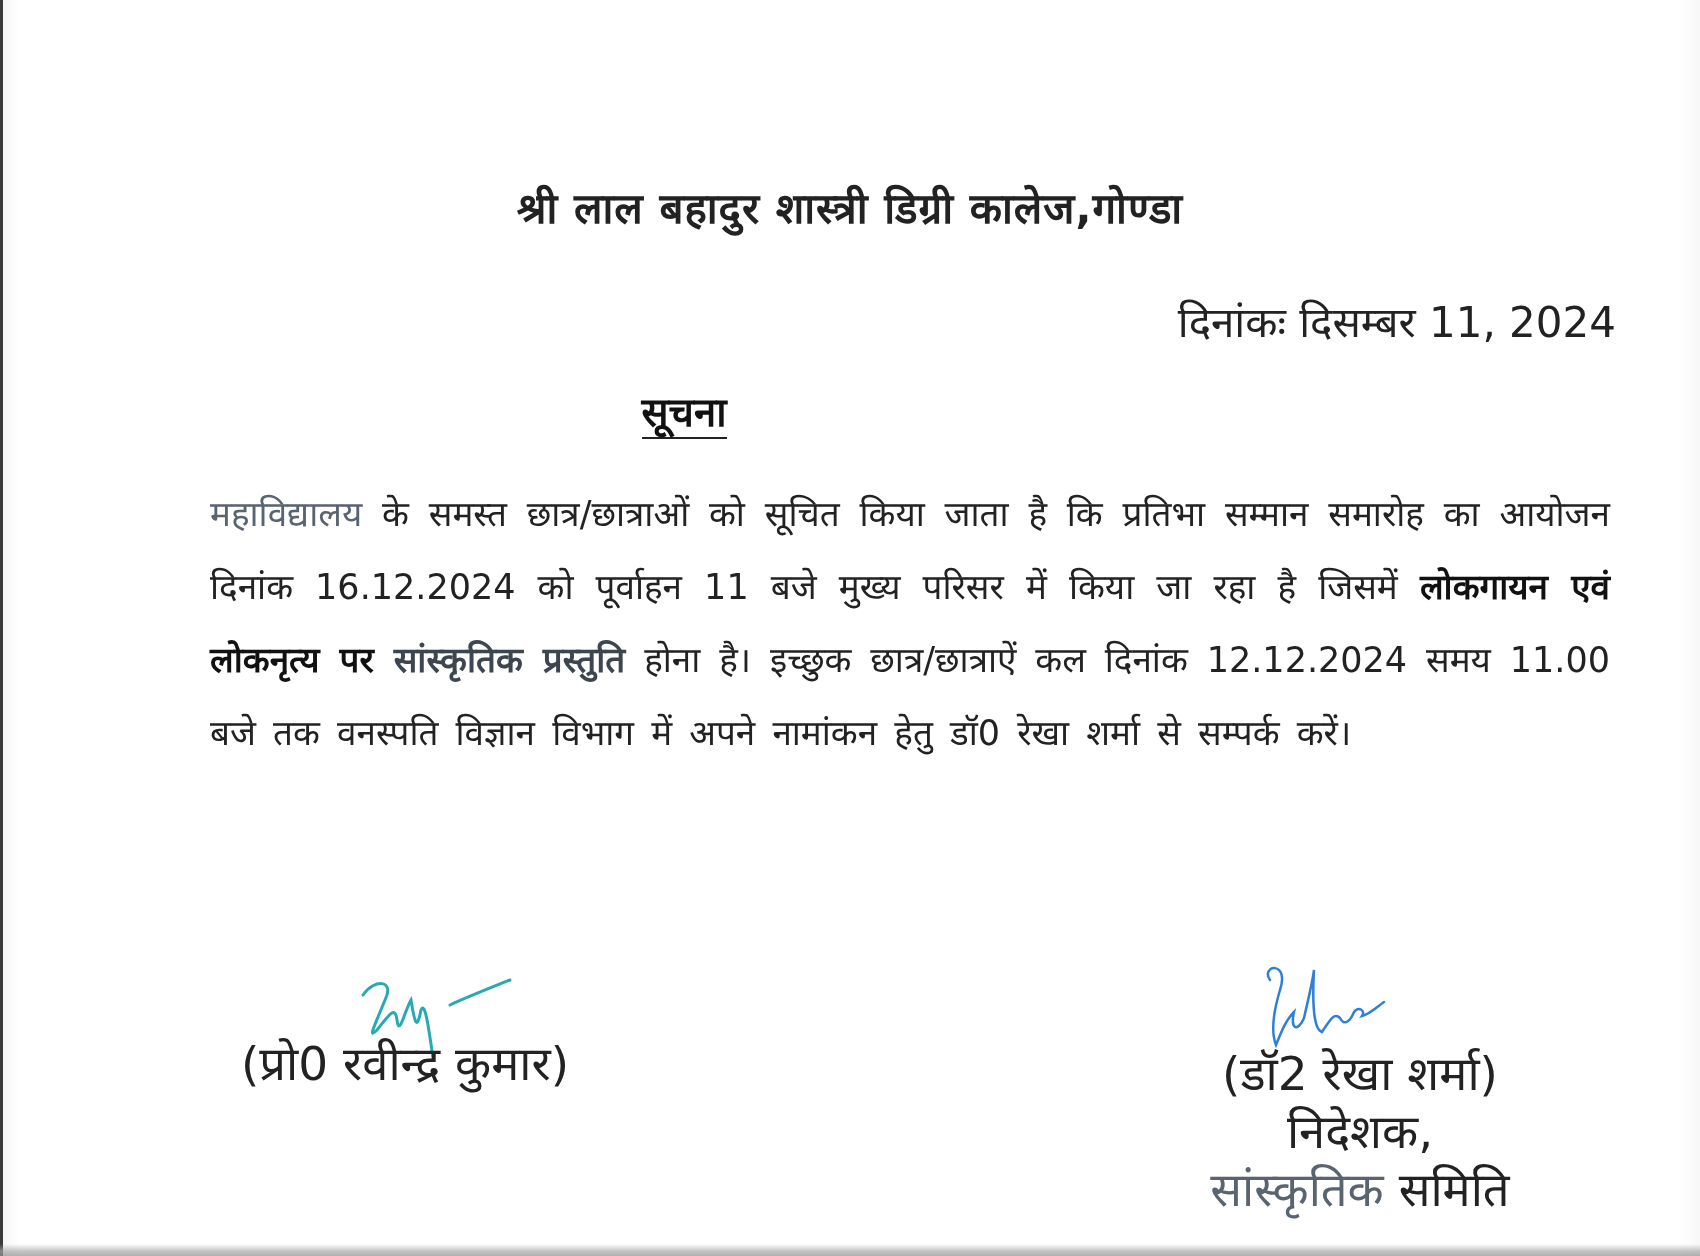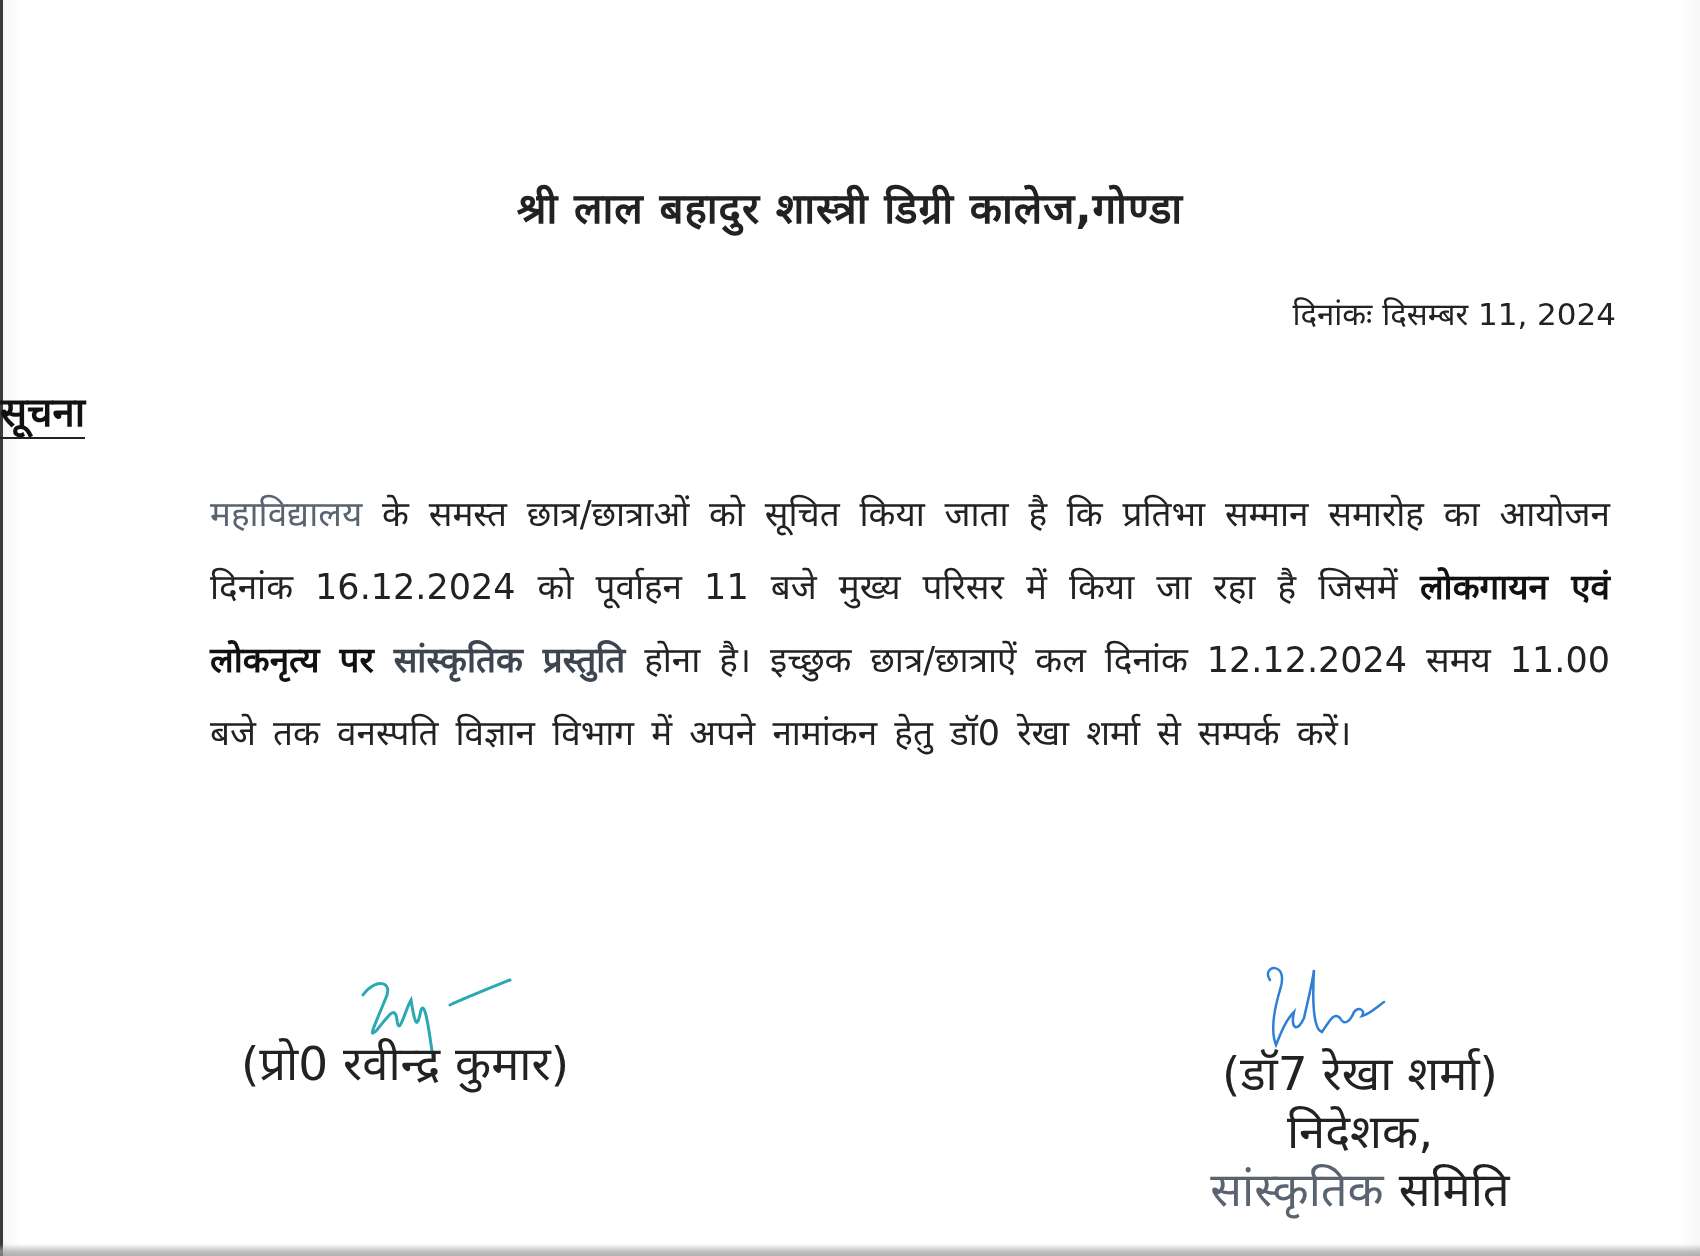--- a/index.html
+++ b/index.html
@@ -41,27 +41,28 @@
       text-align: center;
       font-size: 42px;
       letter-spacing: 1px;
       color: #222;
       font-weight: bold;
     }
     .date-line {
       position: absolute;
       right: 84px;
       top: 292px;
-      font-size: 31px;
+      font-size: 42px;
       color: #222;
     }
     .notice-title {
       position: absolute;
       left: 0; width: 1368px;
       top: 383px;
+      text-align: center;
       font-size: 40px;
       font-weight: bold;
       color: #111;
     }
     .notice-title span {
       border-bottom: 2px solid #222;
       padding-bottom: 2px;
     }
     .body-text {
       position: absolute;
@@ -148,19 +149,19 @@
 
   <svg class="signature sig-scribble-right" viewBox="0 0 160 100">
     <path d="M20 20 C 10 5, 40 0, 30 30 C 24 50, 20 70, 26 85 C 32 70, 36 60, 44 52 C 40 70, 48 72, 54 58 C 58 40, 62 25, 64 10 C 62 45, 64 70, 72 72 C 80 60, 84 52, 90 58 C 94 66, 100 62, 104 52 C 108 46, 116 50, 112 56 C 120 54, 128 46, 134 42" fill="none" stroke="#2f7fd6" stroke-width="2.5" stroke-linecap="round"></path>
   </svg>
 
   <div class="sig-block sig-left">
     <div>(प्रो0 रवीन्द्र कुमार)</div>
   </div>
 
   <div class="sig-block sig-right">
-    <div>(डॉ7 रेखा शर्मा)</div>
+    <div>(डॉ2 रेखा शर्मा)</div>
     <div>निदेशक,</div>
     <div class="committee"><span class="muted">सांस्कृतिक</span><span> समिति</span></div>
   </div>
 
   <div class="bottom-edge"></div>
 </div>
 
 </body></html>

